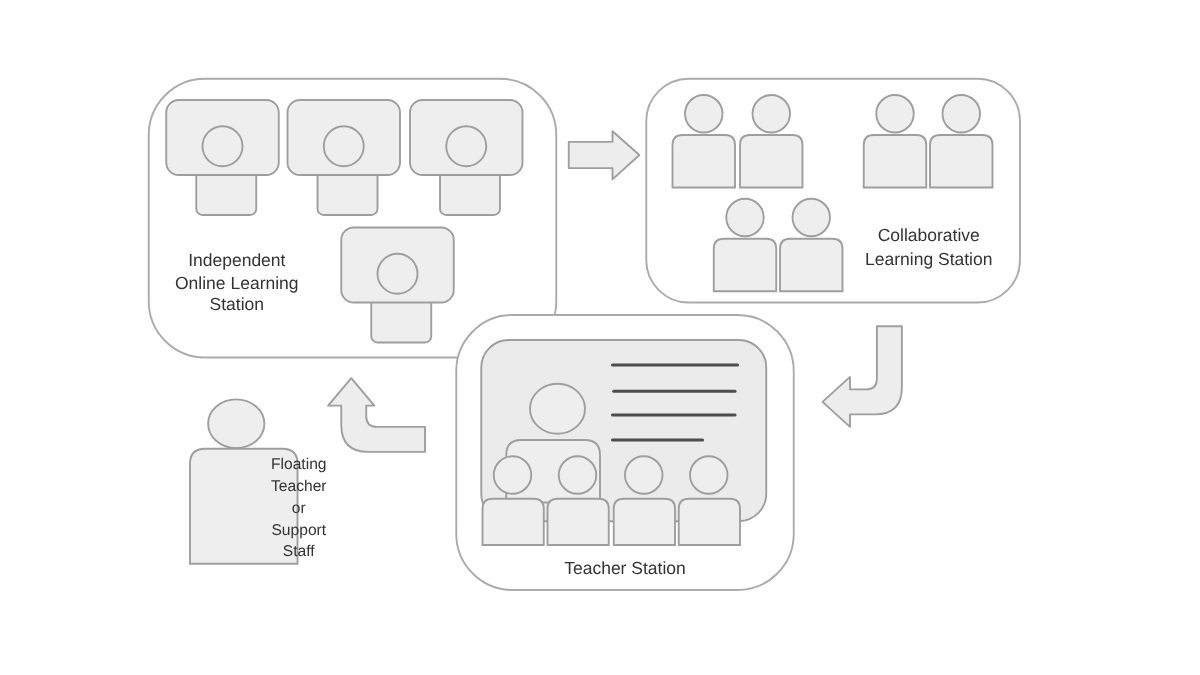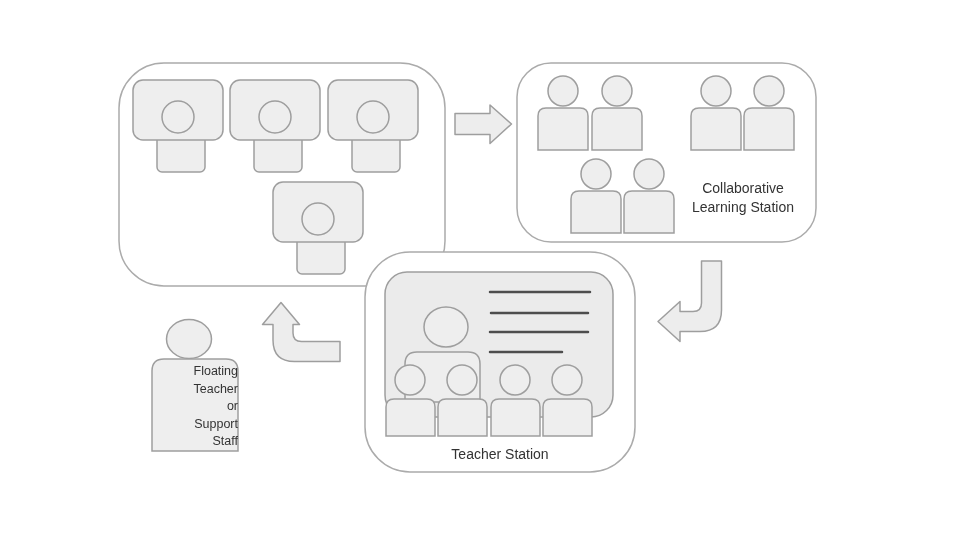--- a/index.html
+++ b/index.html
@@ -19,21 +19,21 @@
   .arrow     { fill: #ededed; stroke: #9e9e9e; stroke-width: 1.5; stroke-linejoin: round; }
   .label {
     position: absolute;
     color: #333333;
     white-space: pre-line;
     text-align: center;
   }
   #lbl-independent  { left: 140px; top: 200px; font-size: 14px; line-height: 17.5px; }
   #lbl-collaborative{ left: 692px; top: 179px; font-size: 14px; line-height: 18.5px; }
   #lbl-teacher      { left: 365px; top: 446px; width: 270px; text-align: center; font-size: 14px; line-height: 17px; }
-  #lbl-floating     { left: 152px; top: 363px; width: 86px; text-align: right; font-size: 12.5px; line-height: 17.5px; }
+  #lbl-floating     { left: 152px; top: 363px; width: 86px; text-align: center; font-size: 12.5px; line-height: 17.5px; padding-left: 44px; }
 </style>
 </head>
 <body>
 
 <div class="canvas">
 
   <svg width="960" height="540" viewBox="0 0 960 540">
     <defs>
 
       <g id="computer-student">
@@ -133,20 +133,23 @@
 
     <g>
       <path d="M701.5 261 L721.5 261 L721.5 310 Q721.5 331.5 700 331.5 L680 331.5 L680 341.5 L658 321.5 L680 301.5 L680 311.5 L693 311.5 Q701.5 311.5 701.5 303 Z" class="arrow"></path>
     </g>
 
     <g>
       <path d="M281 302.5 L299.5 324.5 L293 324.5 L293 333 Q293 341.5 301.5 341.5 L340 341.5 L340 361.5 L294.5 361.5 Q273 361.5 273 340 L273 324.5 L262.5 324.5 Z" class="arrow"></path>
     </g>
   </svg>
 
+  <div class="label" id="lbl-independent">Independent
+Online Learning
+Station</div>
 
   <div class="label" id="lbl-collaborative">Collaborative
 Learning Station</div>
 
   <div class="label" id="lbl-teacher">Teacher Station</div>
 
   <div class="label" id="lbl-floating">Floating
 Teacher
 or
 Support

